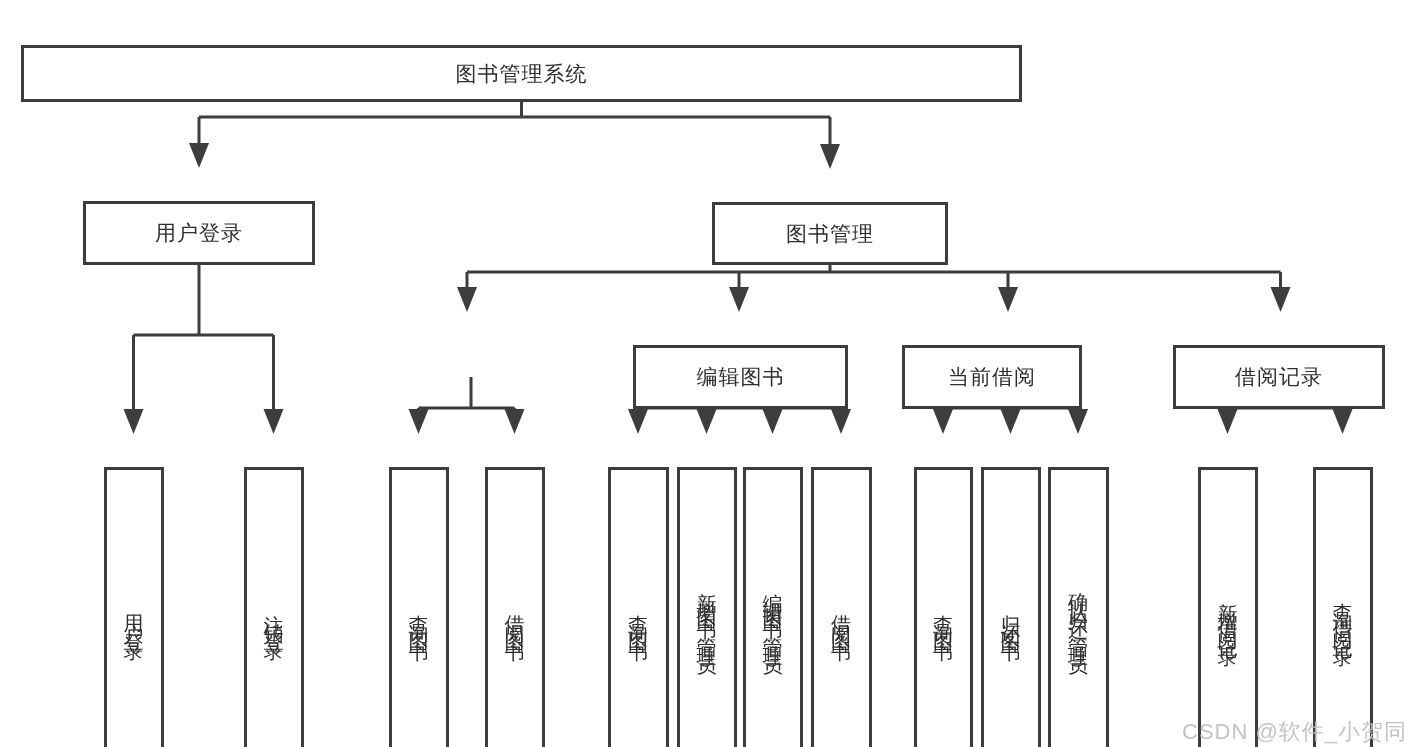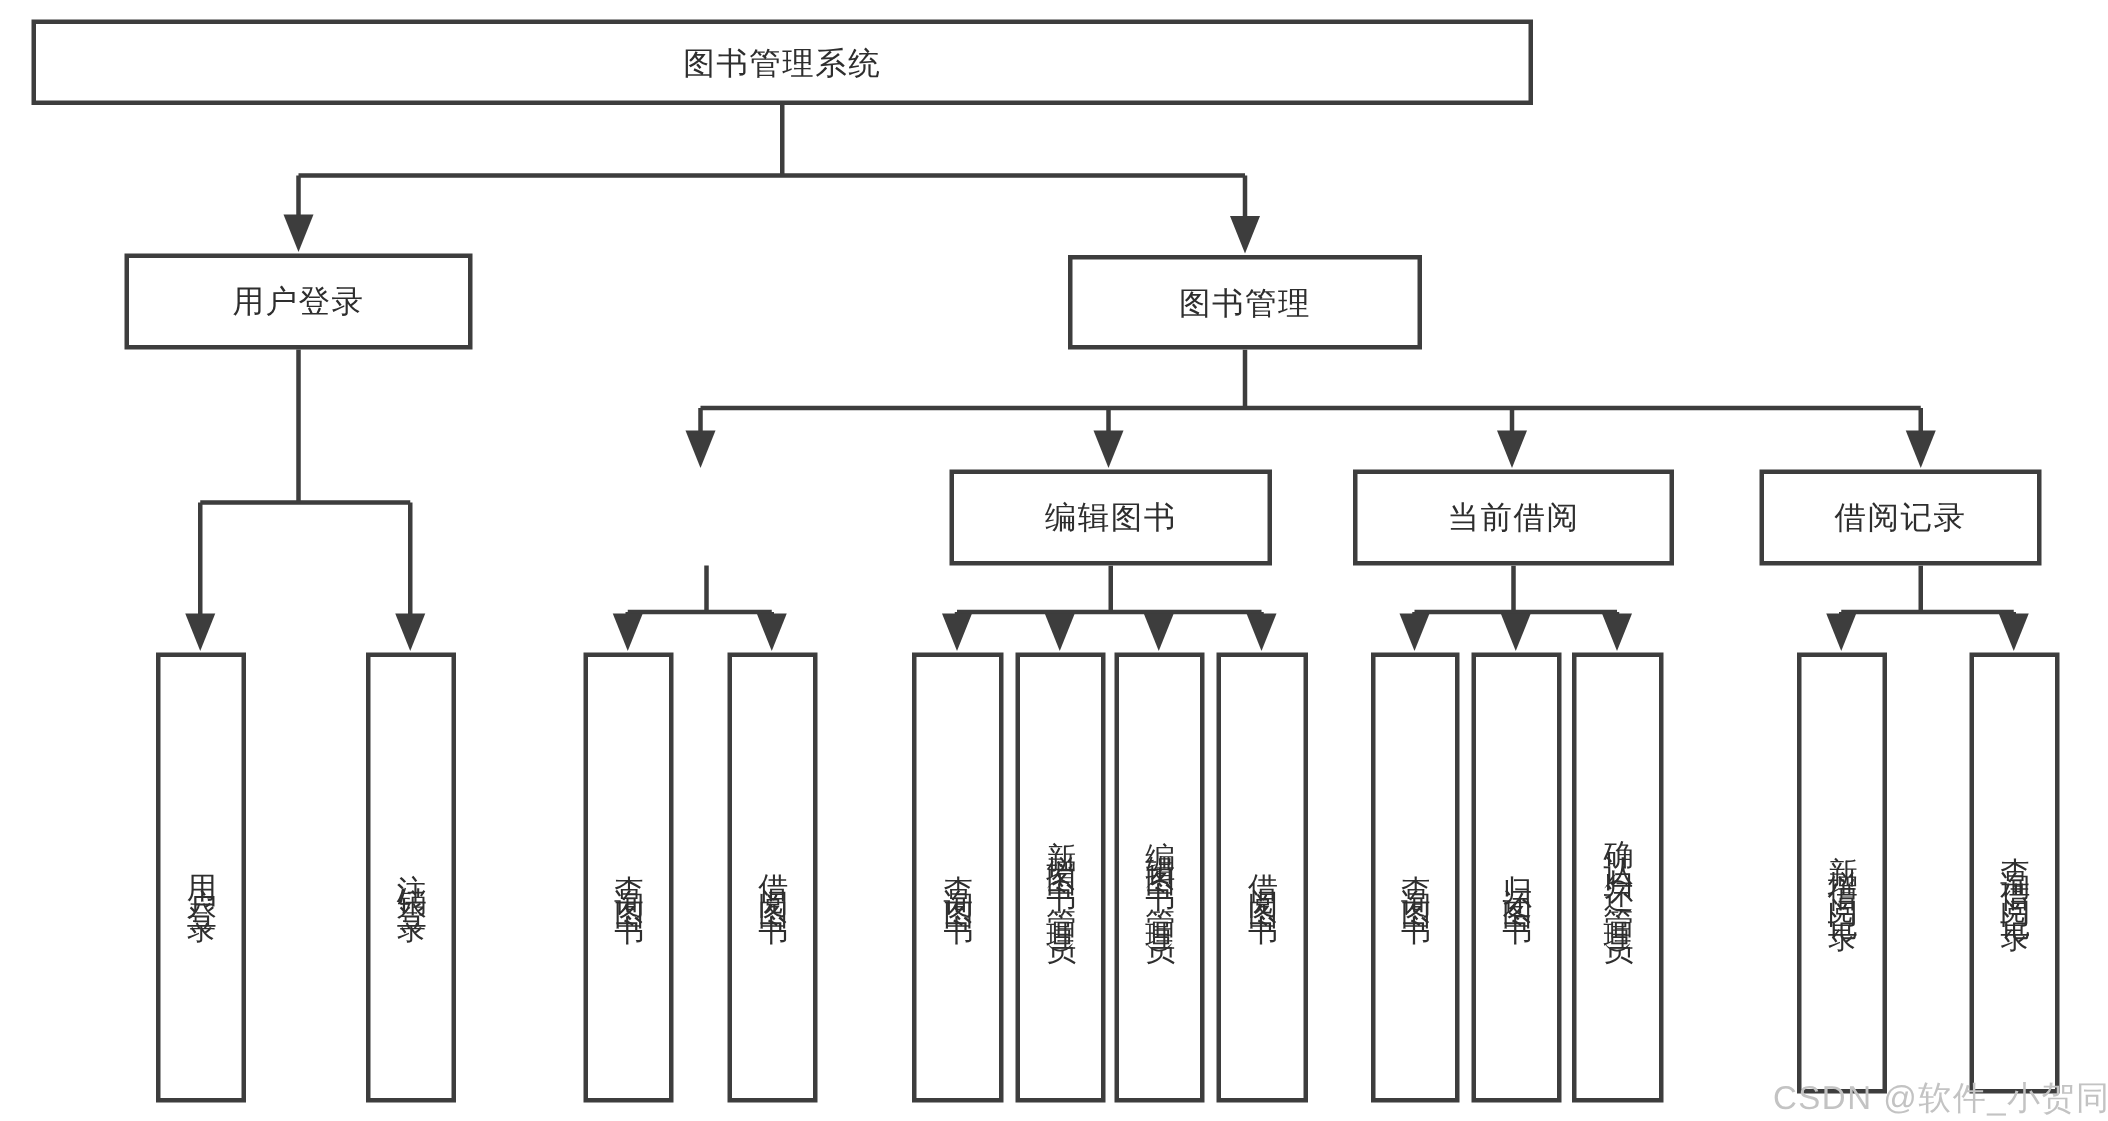--- a/index.html
+++ b/index.html
@@ -28,39 +28,40 @@
     border: 3px solid var(--line);
     background: #fff;
     color: var(--text);
     display: flex;
     align-items: center;
     justify-content: center;
     font-size: 21px;
     letter-spacing: 1px;
     text-align: left;
     white-space: nowrap;
+    margin-top: 32px;
   }
   .node.v {
     writing-mode: vertical-rl;
     text-orientation: mixed;
     font-size: 20px;
     letter-spacing: 9px;
     line-height: 1;
     white-space: normal;
   }
   
   .n-root    { left: 21px;   top: 13px;  width: 1001px; height: 57px; }
   
   .n-login   { left: 83px;   top: 169px; width: 232px;  height: 64px; }
   .n-mgmt    { left: 712px;  top: 170px; width: 236px;  height: 63px; }
   
   .n-rec     { left: 363px;  top: 313px; width: 216px;  height: 64px; }
   .n-borrow  { left: 633px;  top: 313px; width: 215px;  height: 64px; }
-  .n-current { left: 902px;  top: 313px; width: 214px;  height: 64px; }
-  .n-records { left: 1173px; top: 313px; width: 188px;  height: 64px; }
+  .n-current { left: 902px;  top: 313px; width: 180px;  height: 64px; }
+  .n-records { left: 1173px; top: 313px; width: 212px;  height: 64px; }
   
   .leaf { top: 435px; width: 60px; height: 300px; }
   .l1  { left: 104px; }
   .l2  { left: 244px; }
   .l3  { left: 389px; }
   .l4  { left: 485px; }
   .l5  { left: 608px; width: 61px; }
   .l6  { left: 677px; }
   .l7  { left: 743px; }
   .l8  { left: 811px; width: 61px; }

